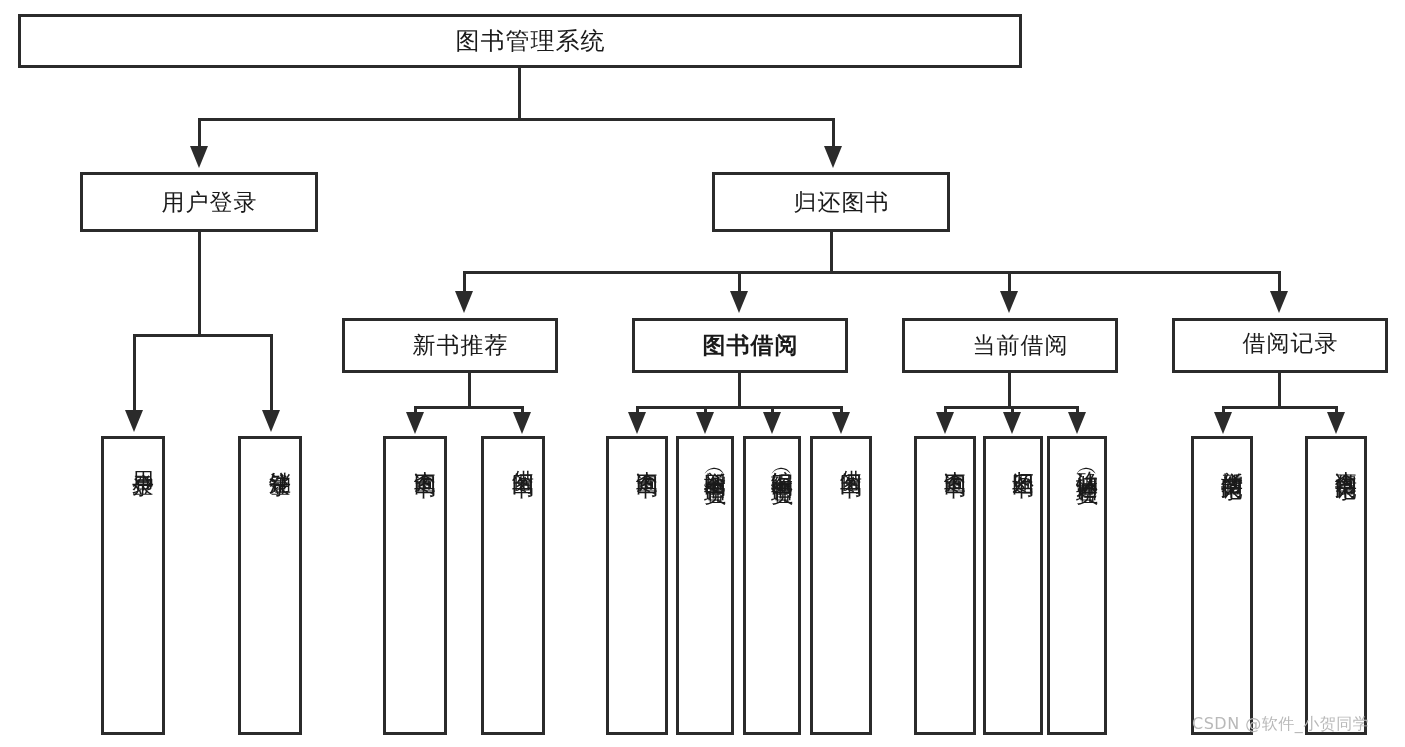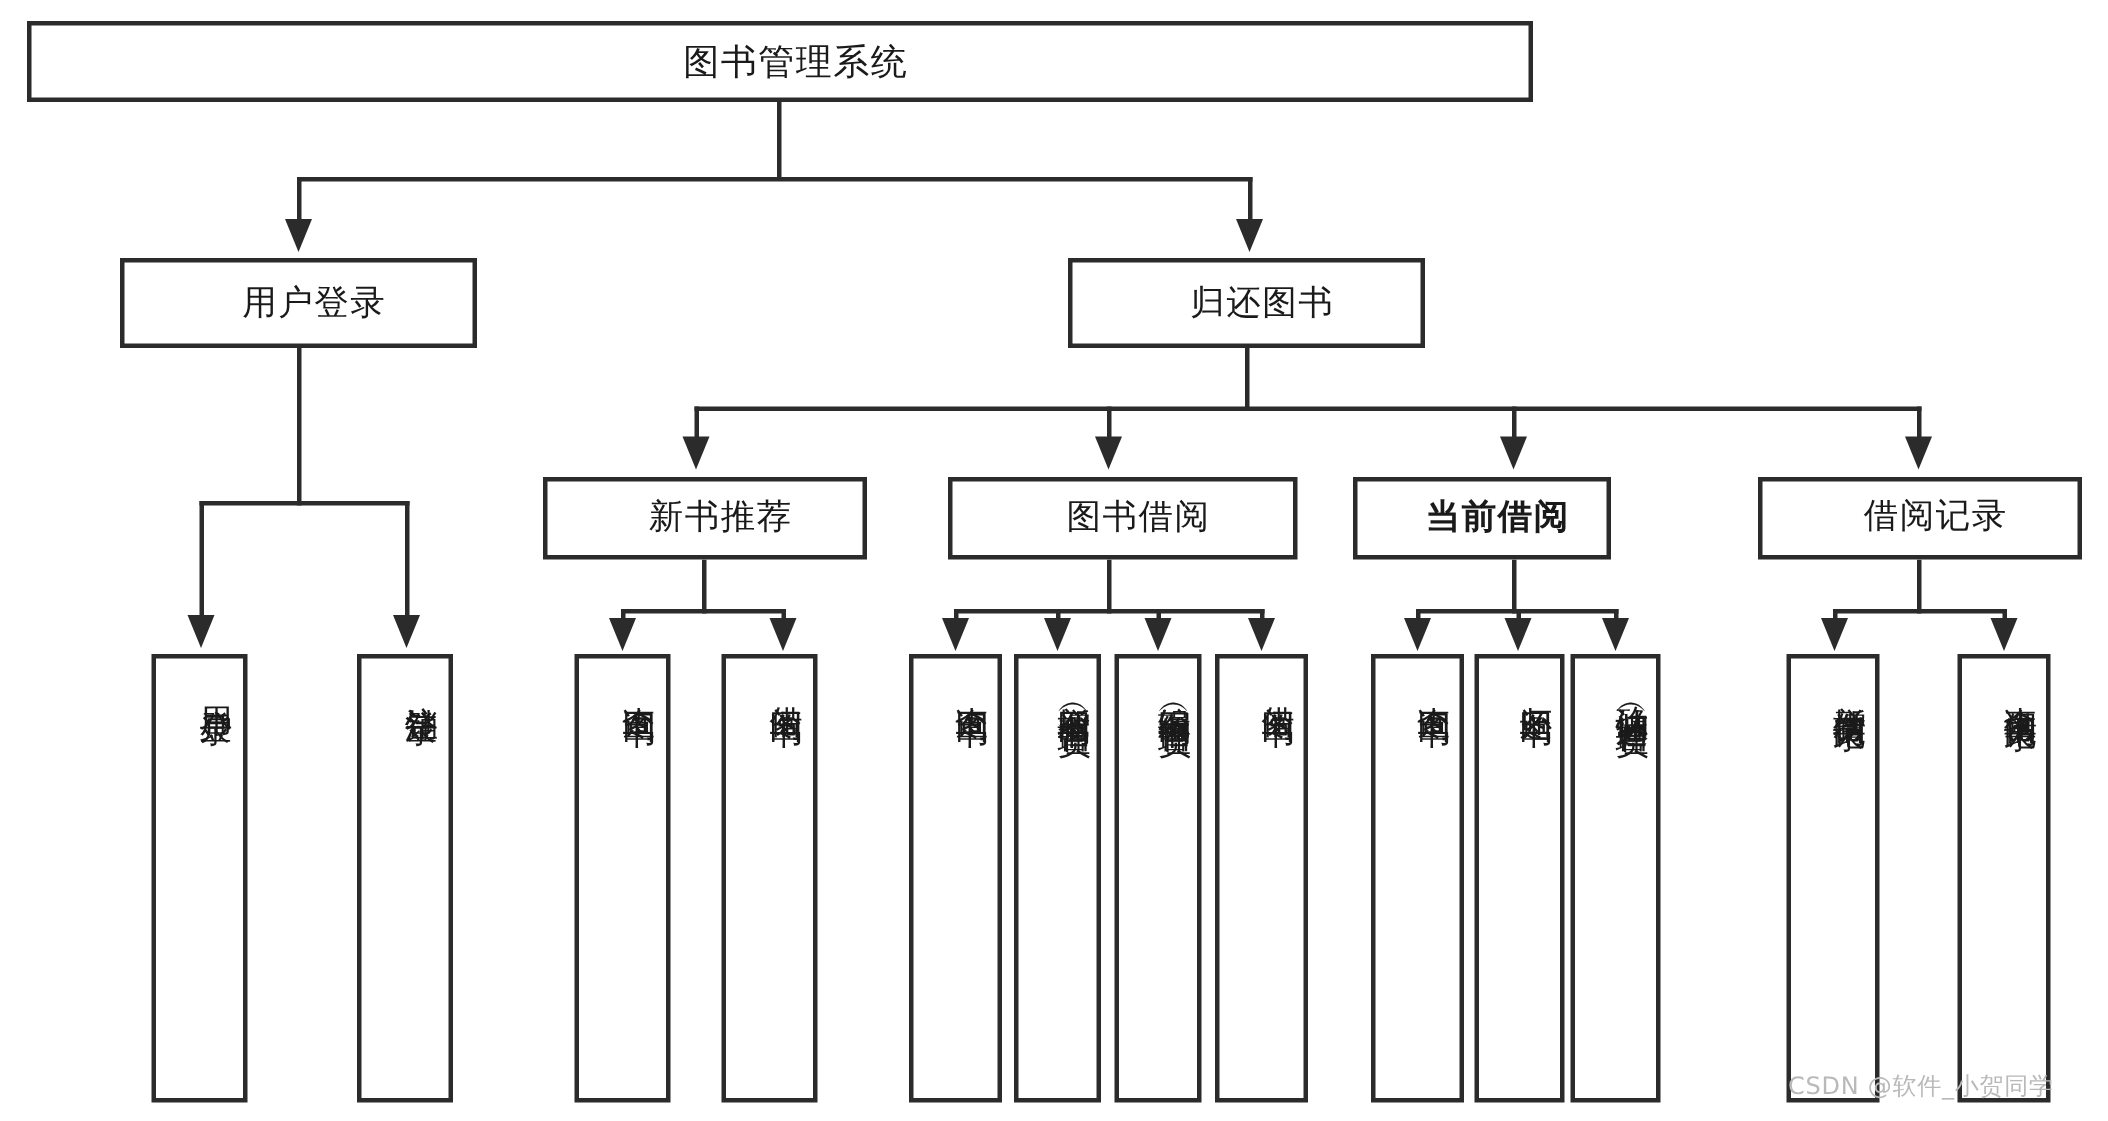--- a/index.html
+++ b/index.html
@@ -111,27 +111,27 @@
   <div class="conn hline" style="left:463px;top:271px;width:818px;"></div>
   <div class="conn vline" style="left:463px;top:271px;height:22px;"></div>
   <div class="arrow" style="left:455px;top:291px;"></div>
   <div class="conn vline" style="left:738px;top:271px;height:22px;"></div>
   <div class="arrow" style="left:730px;top:291px;"></div>
   <div class="conn vline" style="left:1008px;top:271px;height:22px;"></div>
   <div class="arrow" style="left:1000px;top:291px;"></div>
   <div class="conn vline" style="left:1278px;top:271px;height:22px;"></div>
   <div class="arrow" style="left:1270px;top:291px;"></div>
 
-  <div class="node horiz" style="left:362px;top:318px;width:216px;height:55px;">
+  <div class="node horiz" style="left:342px;top:318px;width:216px;height:55px;">
     <span>新书推荐</span>
   </div>
-  <div class="node horiz" style="left:632px;top:318px;width:233px;height:55px;">
+  <div class="node horiz" style="left:632px;top:318px;width:216px;height:55px;font-weight:bold;">
     <span>图书借阅</span>
   </div>
-  <div class="node horiz" style="left:902px;top:318px;width:172px;height:55px;font-weight:bold;">
+  <div class="node horiz" style="left:902px;top:318px;width:216px;height:55px;">
     <span>当前借阅</span>
   </div>
   <div class="node horiz" style="left:1172px;top:318px;width:216px;height:55px;font-family:Liberation Mono, monospace;">
     <span>借阅记录</span>
   </div>
 
   <div class="conn vline" style="left:468px;top:373px;height:36px;"></div>
   <div class="conn hline" style="left:414px;top:406px;width:110px;"></div>
   <div class="conn vline" style="left:414px;top:406px;height:8px;"></div>
   <div class="arrow" style="left:406px;top:412px;"></div>

